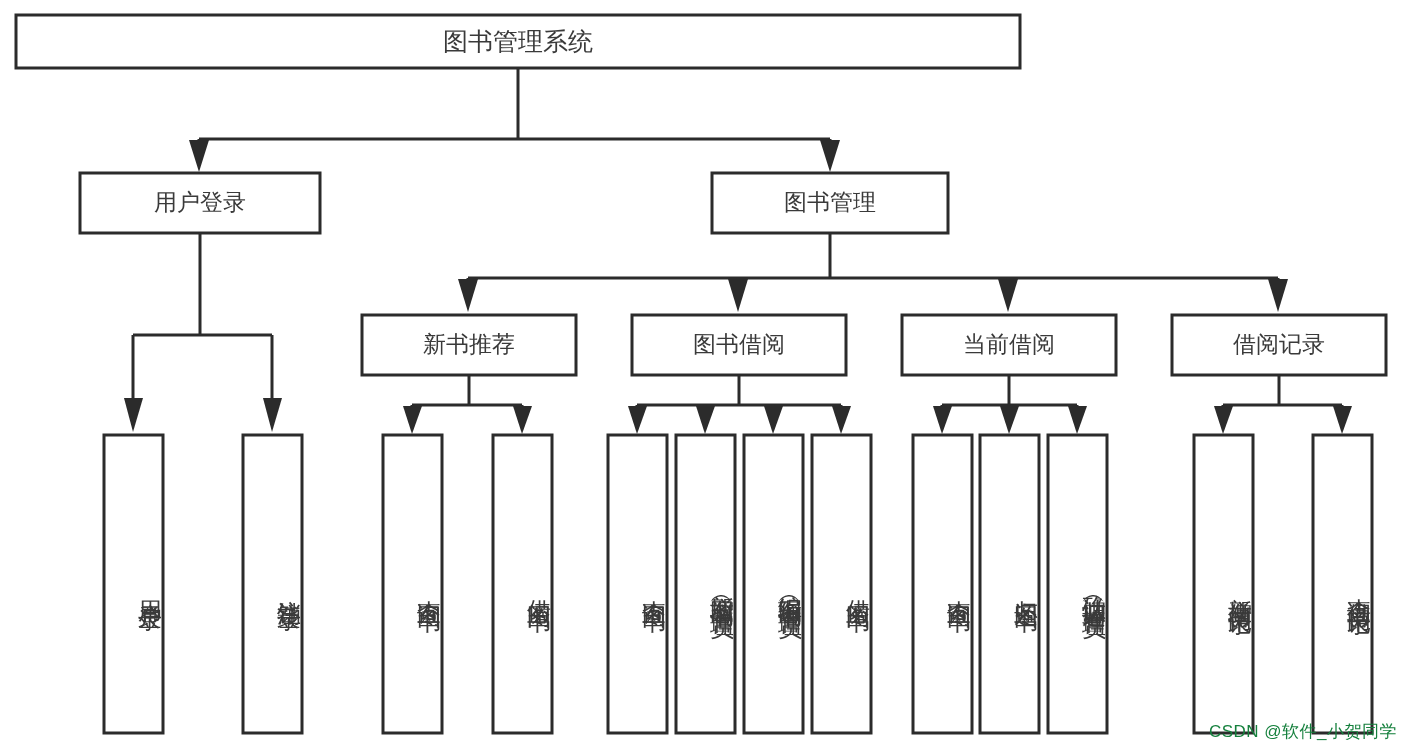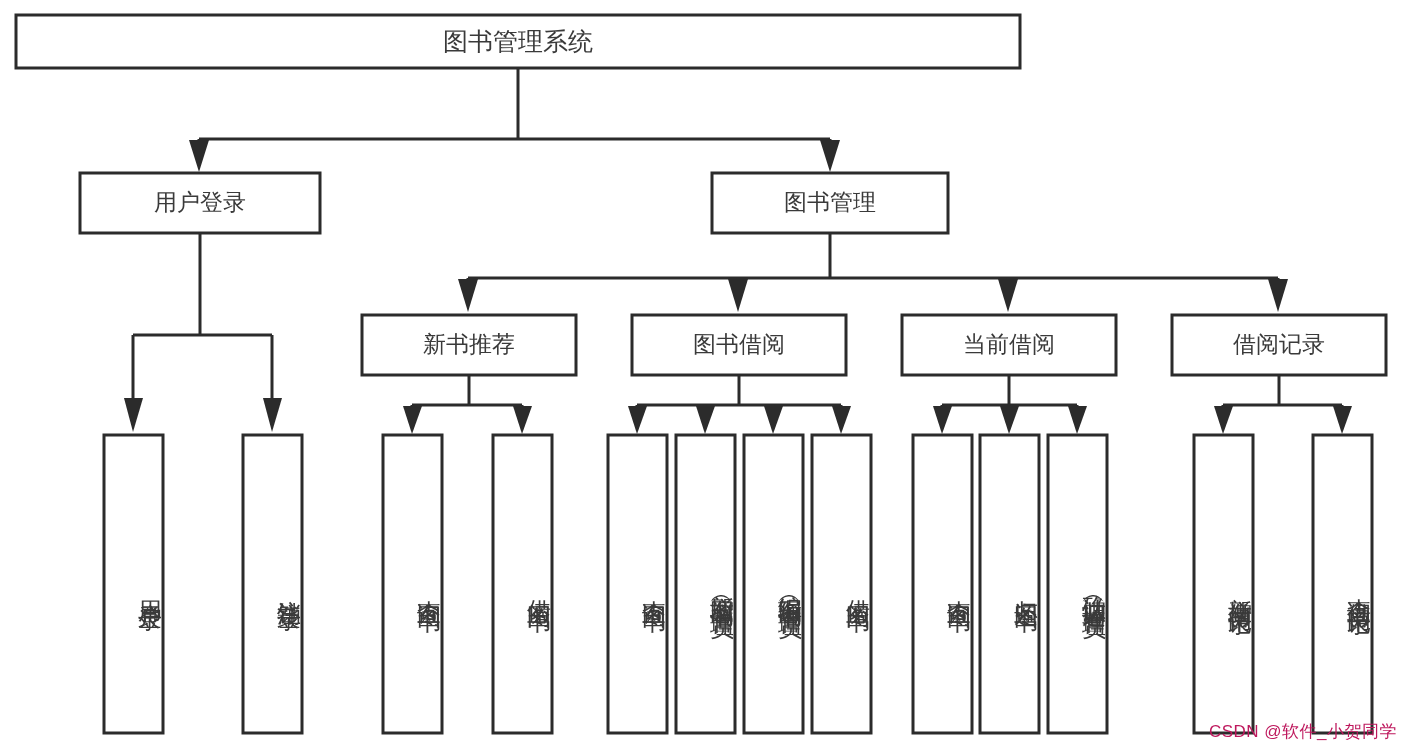--- a/index.html
+++ b/index.html
@@ -70,21 +70,21 @@
     white-space: nowrap;
     text-align: center;
     pointer-events: none;
   }
   .watermark {
     position: absolute;
     right: 8px;
     bottom: 4px;
     font-family: "Liberation Sans", "DejaVu Sans", sans-serif;
     font-size: 17px;
-    color: #be185d;
+    color: #15803d;
     white-space: nowrap;
     letter-spacing: 0.5px;
   }
 </style>
 </head>
 <body>
 
 <div id="diagram-root">
 
   <svg class="diagram" viewBox="0 0 1405 747" xmlns="http://www.w3.org/2000/svg">

